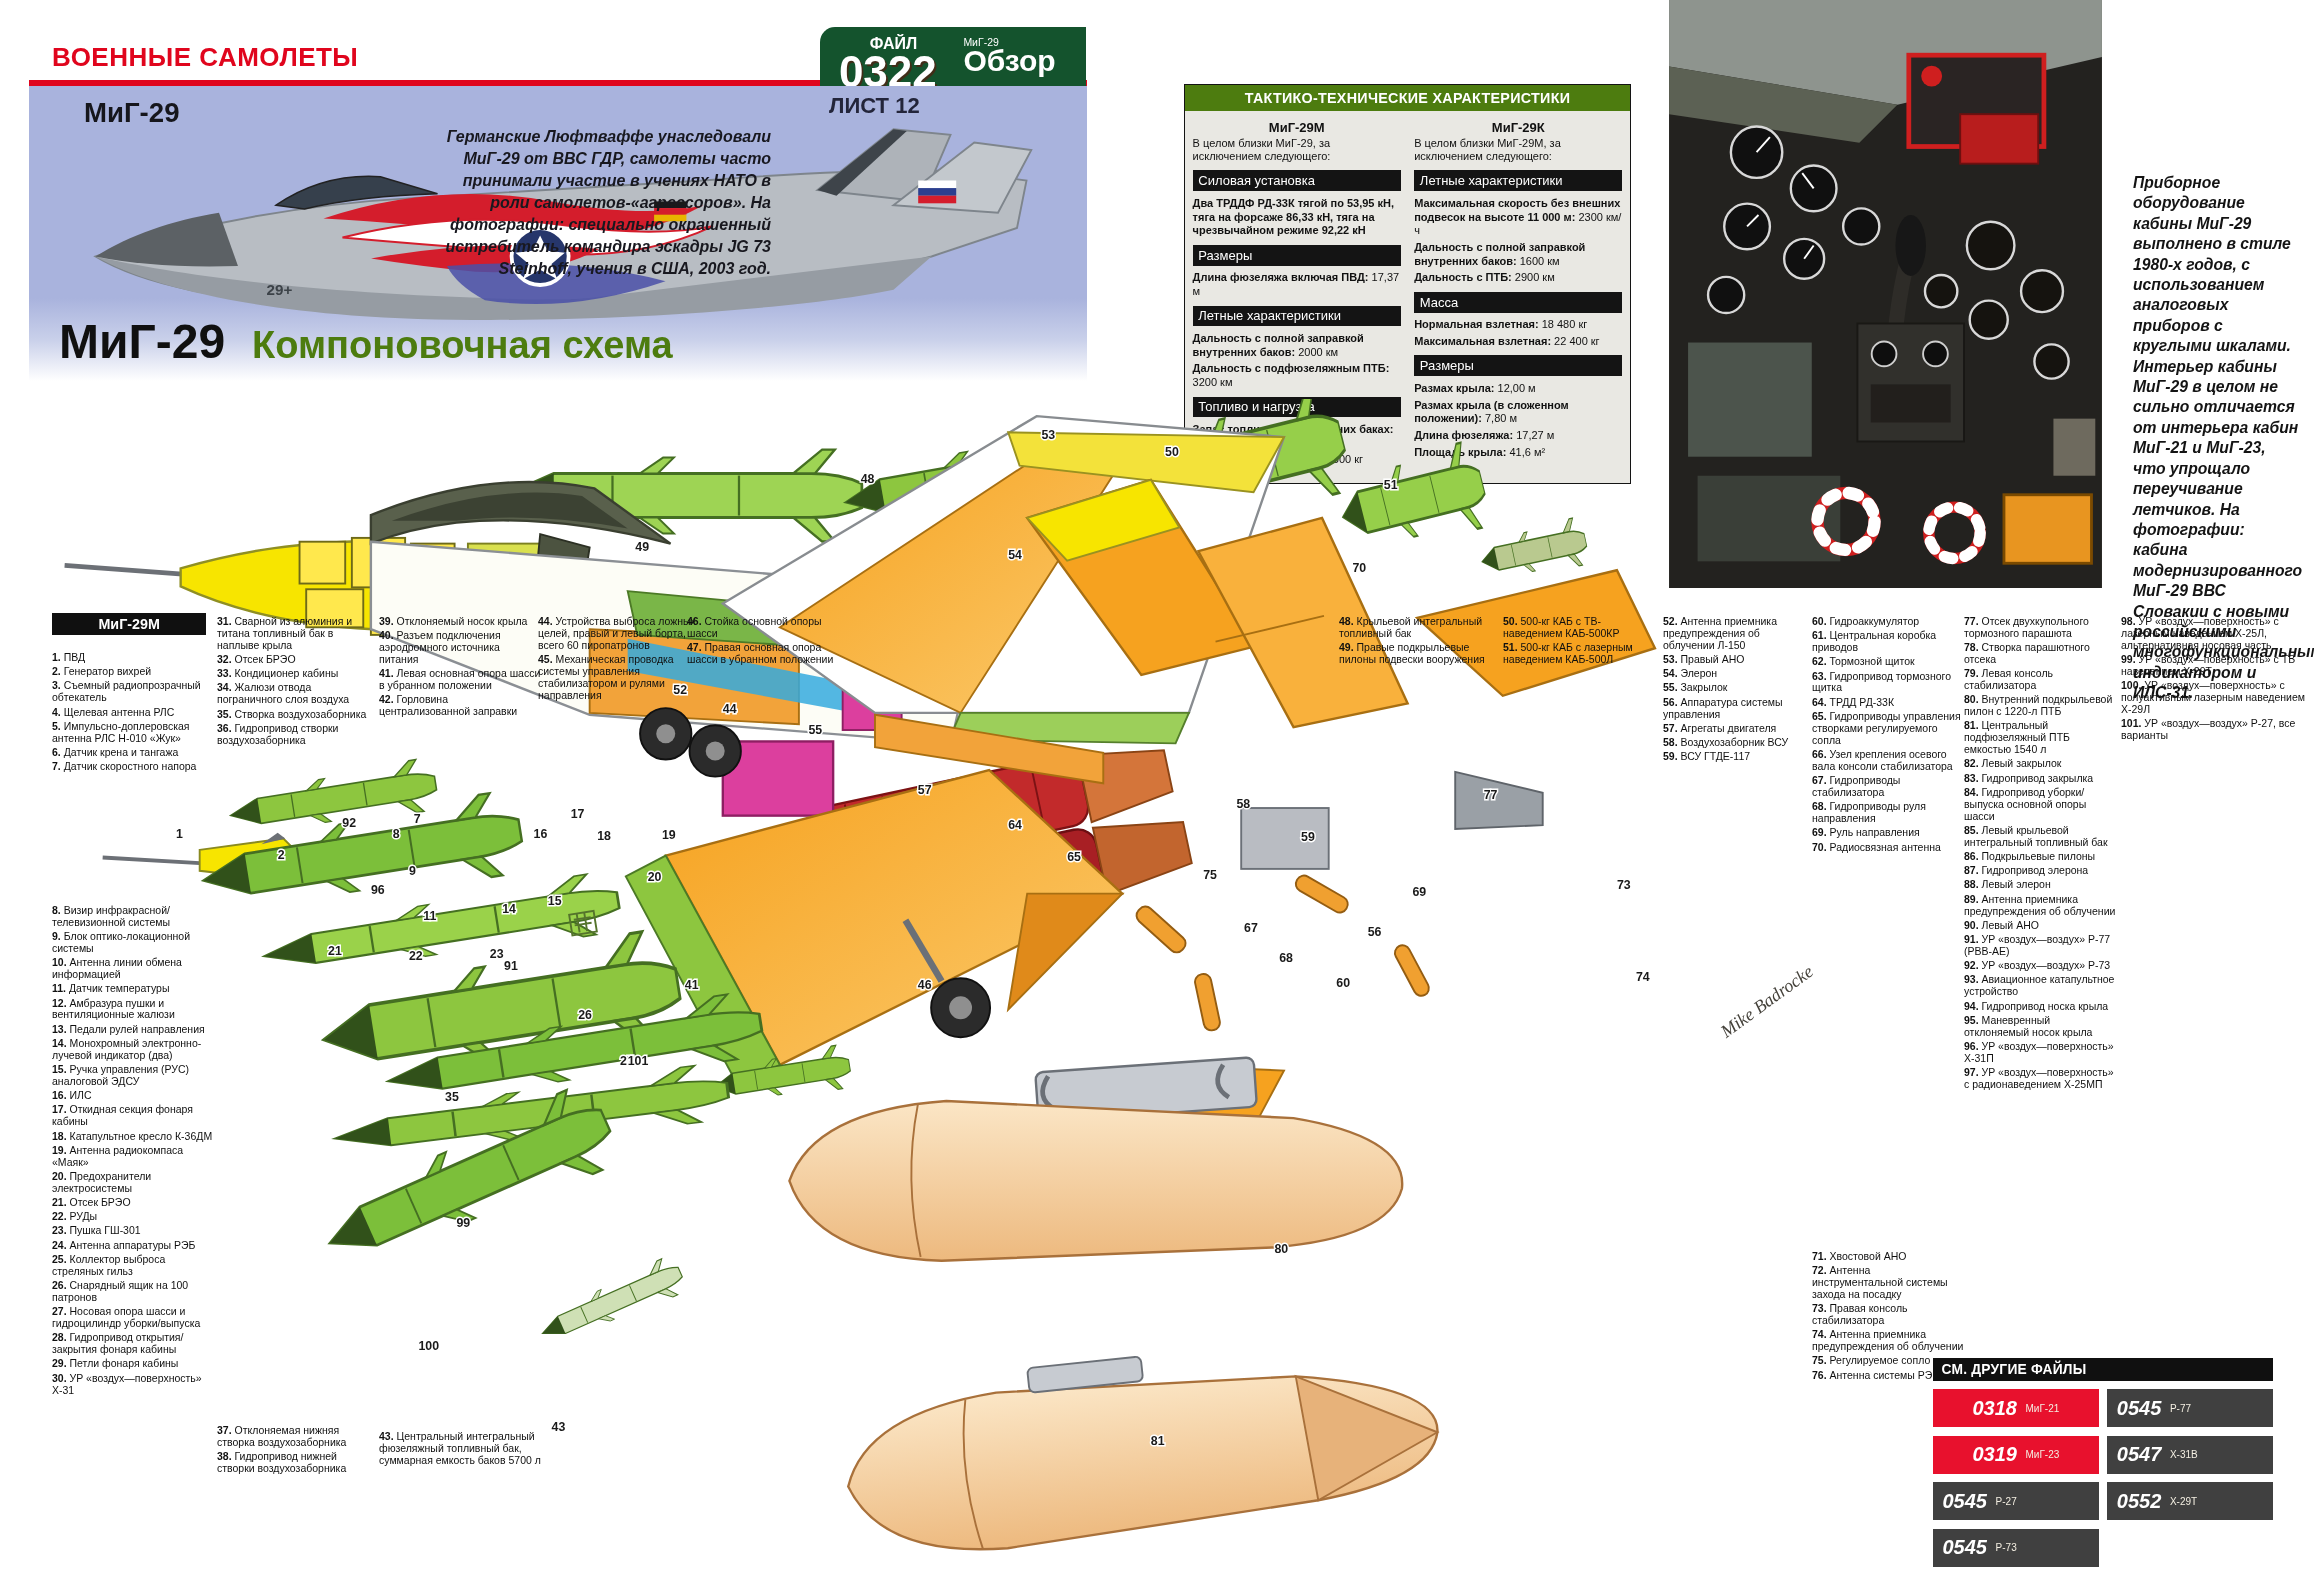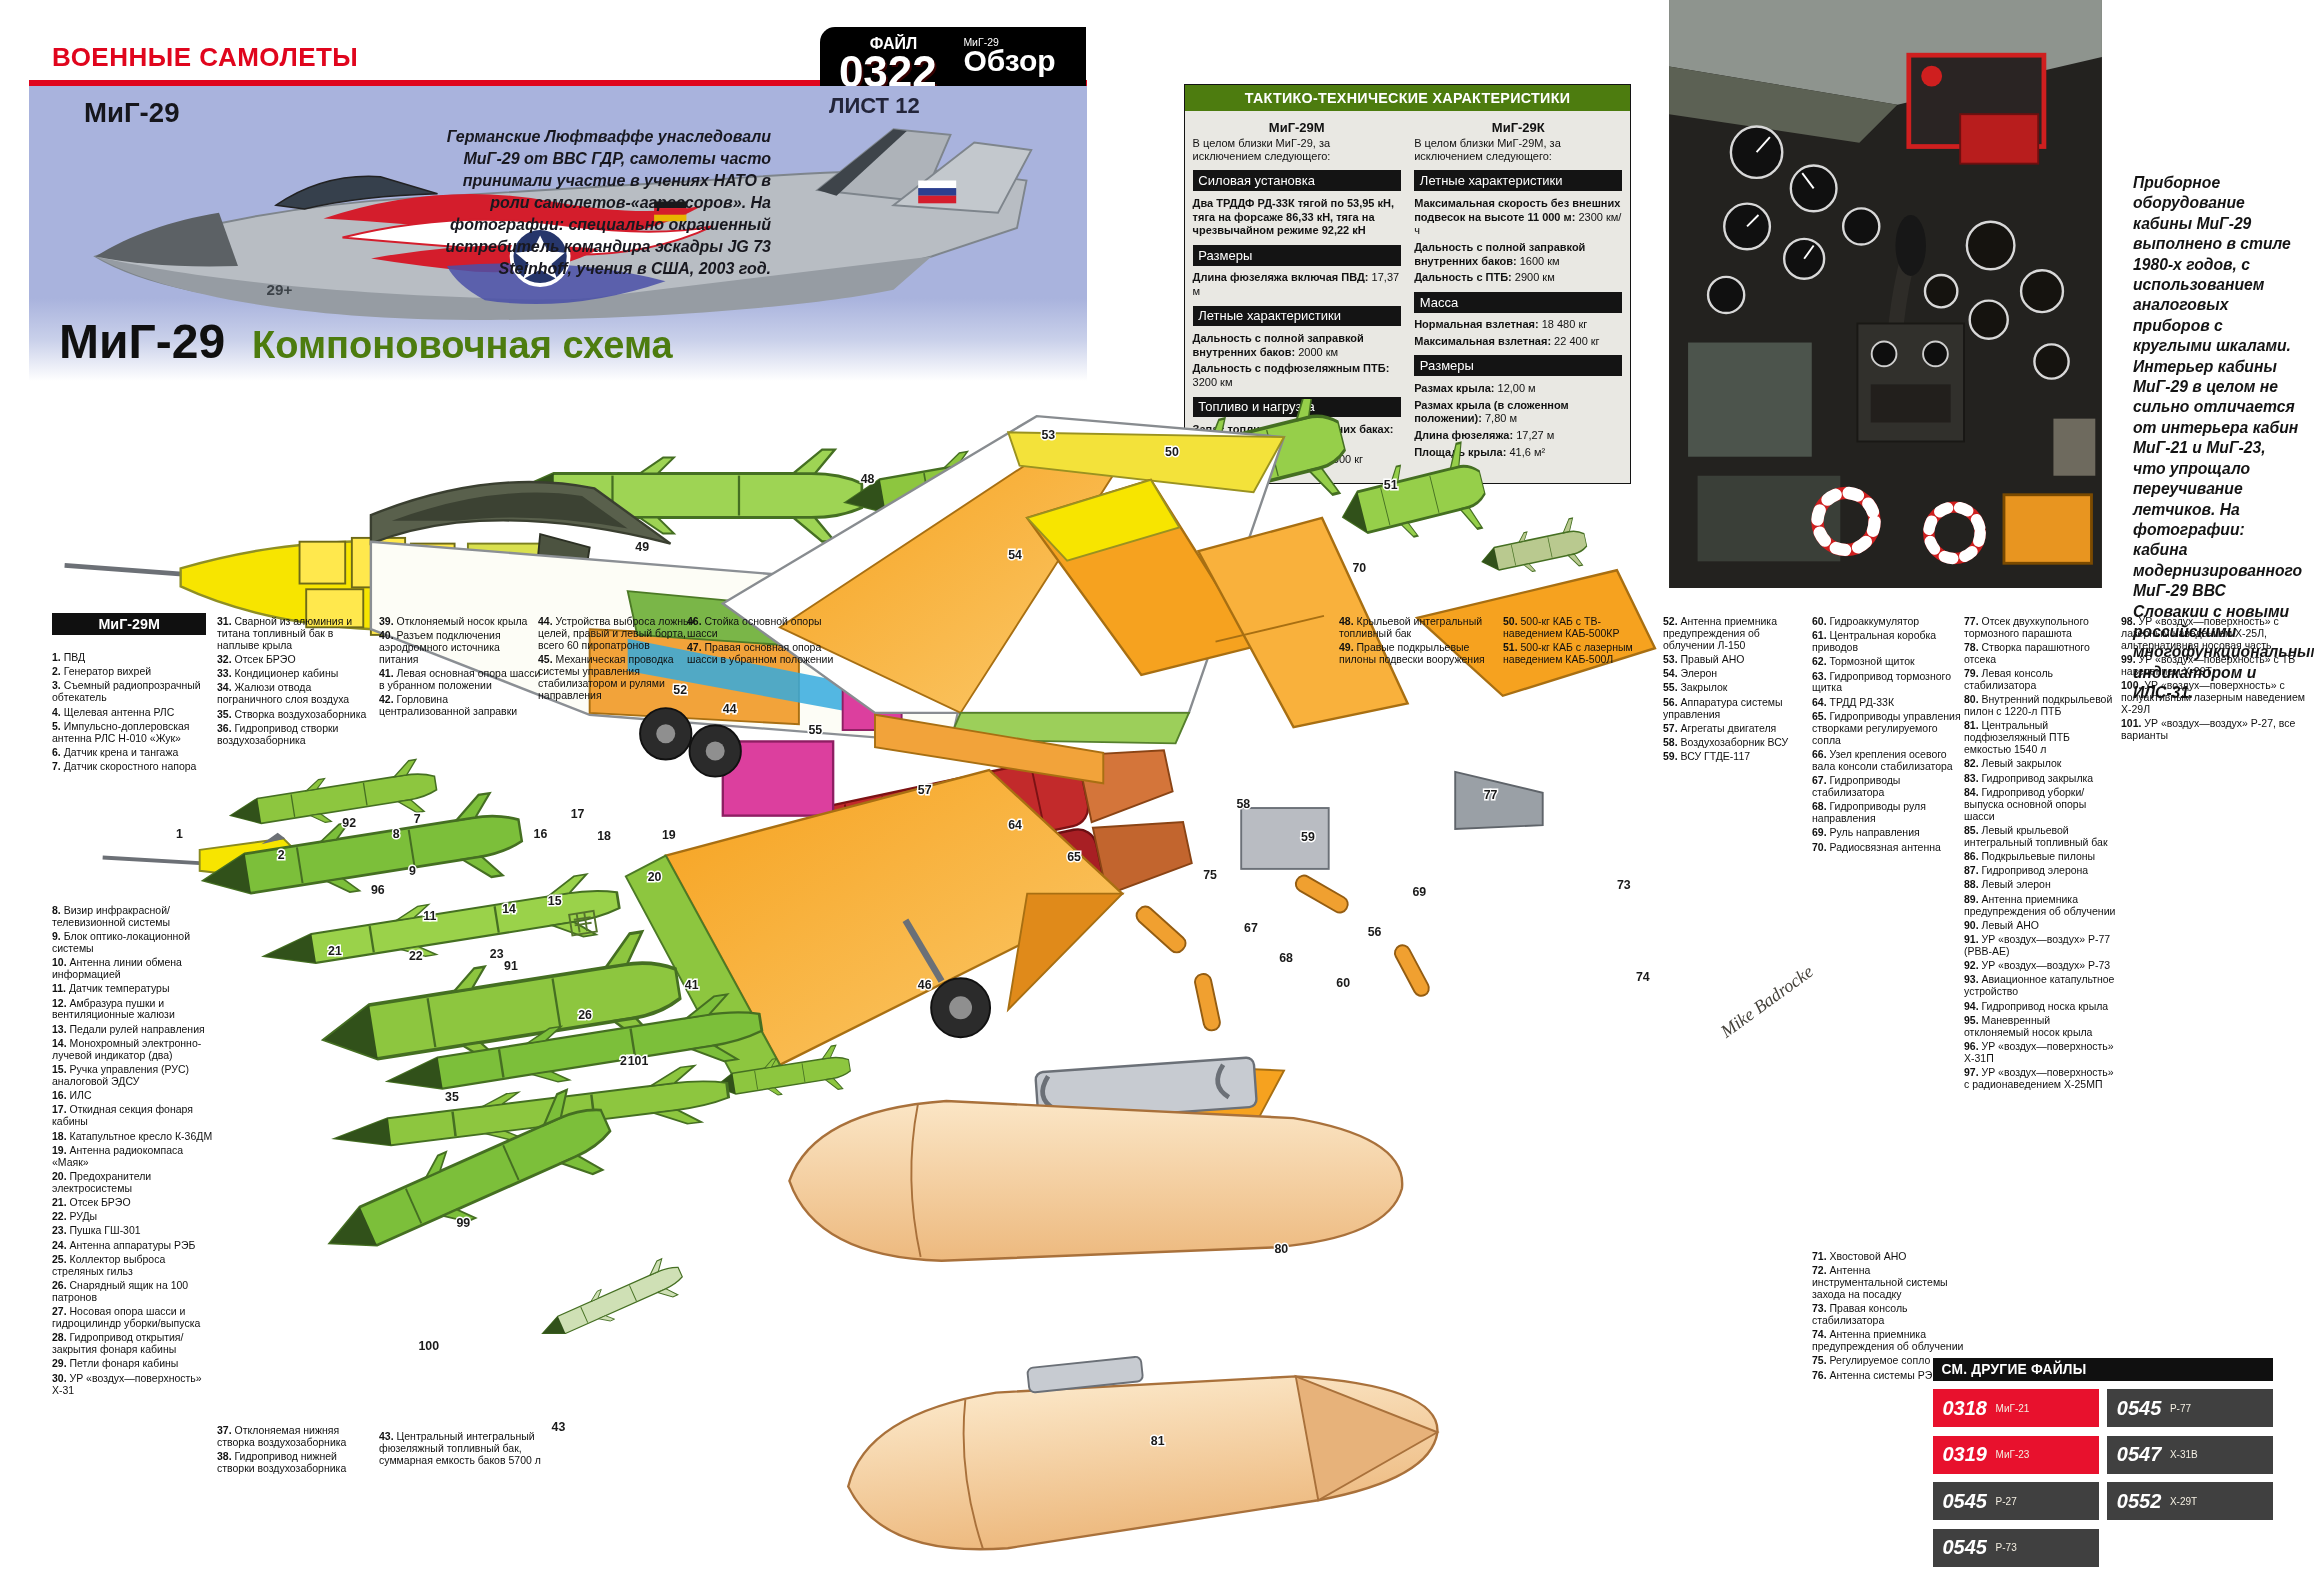--- a/index.html
+++ b/index.html
@@ -3,21 +3,21 @@
 <meta charset="utf-8">
 <style>
   html,body{margin:0;padding:0;}
   body{width:2314px;height:1588px;position:relative;background:#fff;overflow:hidden;
        font-family:"Liberation Sans",sans-serif;color:#111;}
   .abs{position:absolute;}
 
   
   .section-title{left:52px;top:42px;font-size:26px;font-weight:bold;color:#e0051d;letter-spacing:0.5px;}
   .red-rule{left:28.5px;top:80px;width:1058px;height:5.7px;background:#e0051d;}
-  .file-tab{left:820px;top:27px;width:266px;height:63px;background:#000000;border-radius:15px 0 0 0;
+  .file-tab{left:820px;top:27px;width:266px;height:63px;background:#14532d;border-radius:15px 0 0 0;
             display:flex;align-items:flex-start;padding:3.8px 9.5px 0 17px;box-sizing:border-box;}
   .file-word{color:#fff;font-weight:bold;font-size:16px;margin-top:3.8px;}
   .file-num-big{color:#fff;font-weight:bold;font-size:44px;line-height:46px;margin:1.9px 13.3px 0 1.9px;
                 text-shadow:1.9px 1.9px 0 rgba(120,0,0,.45);}
   .file-right{display:flex;flex-direction:column;margin-top:1.9px;}
   .file-topic-small{color:#fff;font-size:10.5px;}
   .file-topic{color:#fff;font-weight:bold;font-size:30px;line-height:25px;}
   .sheet-label{left:829px;top:93px;font-size:22px;font-weight:bold;color:#23253a;z-index:4;}
 
   
@@ -75,21 +75,21 @@
   .diagram{left:57px;top:399px;z-index:1;}
   .callout{font:bold 13px "Liberation Sans",sans-serif;fill:#1a1a1a;paint-order:stroke;stroke:#ffffff;stroke-width:3px;}
   .signature{font:italic 19px "Liberation Serif",serif;fill:#44413a;}
 
   
   .files{left:1933px;top:1358px;width:340px;z-index:6;}
   .files-title{background:#101010;color:#fff;font-weight:bold;font-size:13.8px;padding:3.8px 8.6px;letter-spacing:0.2px;}
   .files-cols{display:flex;gap:8.6px;margin-top:8.6px;}
   .files-col{flex:1;display:flex;flex-direction:column;gap:8.6px;}
   .file-row{height:38px;display:flex;align-items:center;gap:8.6px;padding:0 9.5px;cursor:pointer;}
-  .file-row.red{background:#e8112d;}
+  .file-row.red{background:#e8112d;justify-content:center;}
   .file-row.olive{background:#404040;}
   .file-num{color:#fff;font-weight:bold;font-style:italic;font-size:20px;}
   .file-label{color:#f4efe2;font-size:10px;}
 </style>
 </head>
 <body>
 
 <div class="abs section-title">ВОЕННЫЕ САМОЛЕТЫ</div>
 <div class="abs red-rule"></div>
 <div class="abs file-tab">

